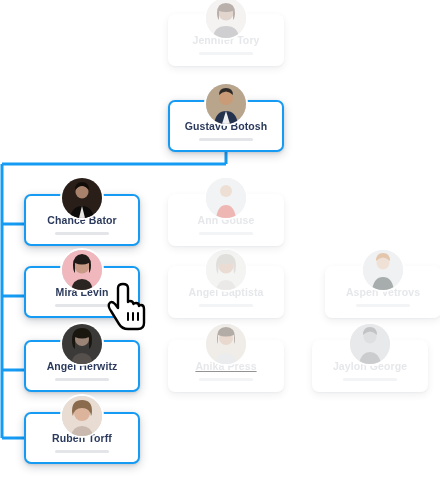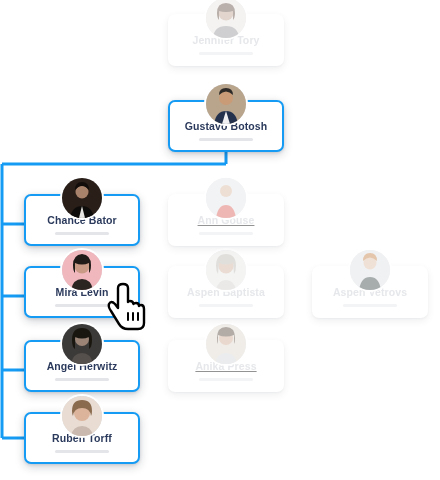--- a/index.html
+++ b/index.html
@@ -189,71 +189,83 @@
           <rect width="40" height="40" fill="#e9dcd2"></rect>
         <circle cx="20" cy="17" r="8" fill="#dcb49c"></circle>
         <path d="M20 4 q-10 0 -10 11 q0 3 1 5 q1 -8 9 -8 q8 0 9 8 q1 -2 1 -5 q0 -11 -10 -11z" fill="#8a6b4e"></path>
         <path d="M9 40 q2 -10 11 -10 q9 0 11 10z" fill="#c9b9ae"></path>
       </svg>
     </div>
     <div class="node-name">Ruben Torff</div>
     <div class="node-bar"></div>
   </div>
 
-  <div class="node-card dim" style="left:168px; top:194px;text-decoration:underline;">
+  <div class="node-card dim" style="left:168px; top:194px;">
     <div class="avatar">
       <svg viewBox="0 0 40 40">
           <rect width="40" height="40" fill="#e2e4e6"></rect>
         <circle cx="20" cy="13" r="6" fill="#d7b49c"></circle>
         <path d="M10 40 q2 -13 10 -13 q8 0 10 13z" fill="#d9564e"></path>
       </svg>
     </div>
     <div class="node-name">Ann Gouse</div>
     <div class="node-bar"></div>
   </div>
 
   <div class="node-card dim" style="left:168px; top:266px;">
     <div class="avatar">
       <svg viewBox="0 0 40 40">
           <rect width="40" height="40" fill="#e6e6e4"></rect>
         <circle cx="20" cy="16" r="7.5" fill="#cfae96"></circle>
         <path d="M20 4 q-10 0 -10 12 q0 5 2 8 l1 -11 q7 3 14 0 l1 11 q2 -3 2 -8 q0 -12 -10 -12z" fill="#b9b5ae"></path>
         <path d="M10 40 q2 -10 10 -10 q8 0 10 10z" fill="#cfcdc8"></path>
       </svg>
     </div>
-    <div class="node-name">Aspen Baptista</div>
+    <div class="node-name">Angel Baptista</div>
     <div class="node-bar"></div>
   </div>
 
   <div class="node-card dim" style="left:168px; top:340px;text-decoration:underline;">
     <div class="avatar">
       <svg viewBox="0 0 40 40">
           <rect width="40" height="40" fill="#ddd6cb"></rect>
         <circle cx="20" cy="14" r="7" fill="#cda389"></circle>
         <path d="M20 3 q-9 0 -9 11 q0 4 1 6 l0 -9 q8 3 16 0 l0 9 q1 -2 1 -6 q0 -11 -9 -11z" fill="#4a3a2e"></path>
         <path d="M9 40 q2 -11 11 -11 q9 0 11 11z" fill="#cfd4d8"></path>
       </svg>
     </div>
     <div class="node-name">Anika Press</div>
     <div class="node-bar"></div>
   </div>
 
 
-  <div class="node-card dim" style="left:312px; top:266px;">
+  <div class="node-card dim" style="left:325px; top:266px;">
     <div class="avatar">
       <svg viewBox="0 0 40 40">
           <rect width="40" height="40" fill="#dde0e3"></rect>
         <circle cx="20" cy="13" r="6.5" fill="#dcb9a0"></circle>
         <path d="M13 11 q7 -7 14 0 q0 -8 -7 -8 q-7 0 -7 8z" fill="#c07a3c"></path>
         <path d="M9 40 q2 -13 11 -13 q9 0 11 13z" fill="#2f3b3c"></path>
       </svg>
     </div>
     <div class="node-name">Aspen Vetrovs</div>
     <div class="node-bar"></div>
   </div>
 
+  <div class="node-card dim" style="left:312px; top:340px;">
+    <div class="avatar">
+      <svg viewBox="0 0 40 40">
+          <rect width="40" height="40" fill="#c9ccd0"></rect>
+        <circle cx="20" cy="13" r="6.5" fill="#b0b4b8"></circle>
+        <path d="M13 11 q7 -7 14 0 q0 -8 -7 -8 q-7 0 -7 8z" fill="#6e7276"></path>
+        <path d="M9 40 q2 -12 11 -12 q9 0 11 12z" fill="#84888c"></path>
+      </svg>
+    </div>
+    <div class="node-name">Jaylon George</div>
+    <div class="node-bar"></div>
+  </div>
 
   <svg id="hand-cursor" viewBox="0 0 44 50">
     <path d="M12 6 L12 26 L9 22 Q5 18 3 22 Q2 25 5 29 L13 42 Q16 47 22 47 L32 47 Q38 47 38 41 L38 27 Q38 23 35 23 Q33.5 23 33 24 Q33 21 30 21 Q28 21 27.5 22 Q27 19 24 19 Q22.5 19 22 20 L22 6 Q22 2 17 2 Q12 2 12 6 Z" fill="#ffffff" stroke="#000000" stroke-width="2.4" stroke-linejoin="round"></path>
     <path d="M27 31 L27 38 M32 31 L32 38 M22 31 L22 38" stroke="#000000" stroke-width="2" stroke-linecap="round"></path>
   </svg>
 
 </div>
 
 </body></html>

